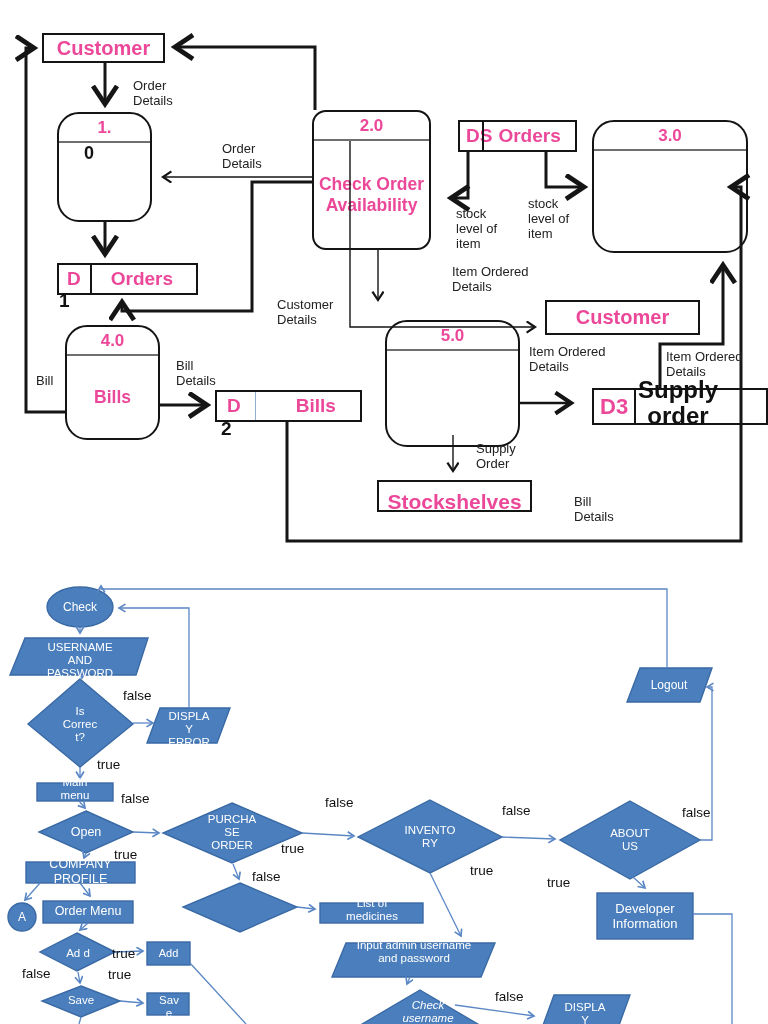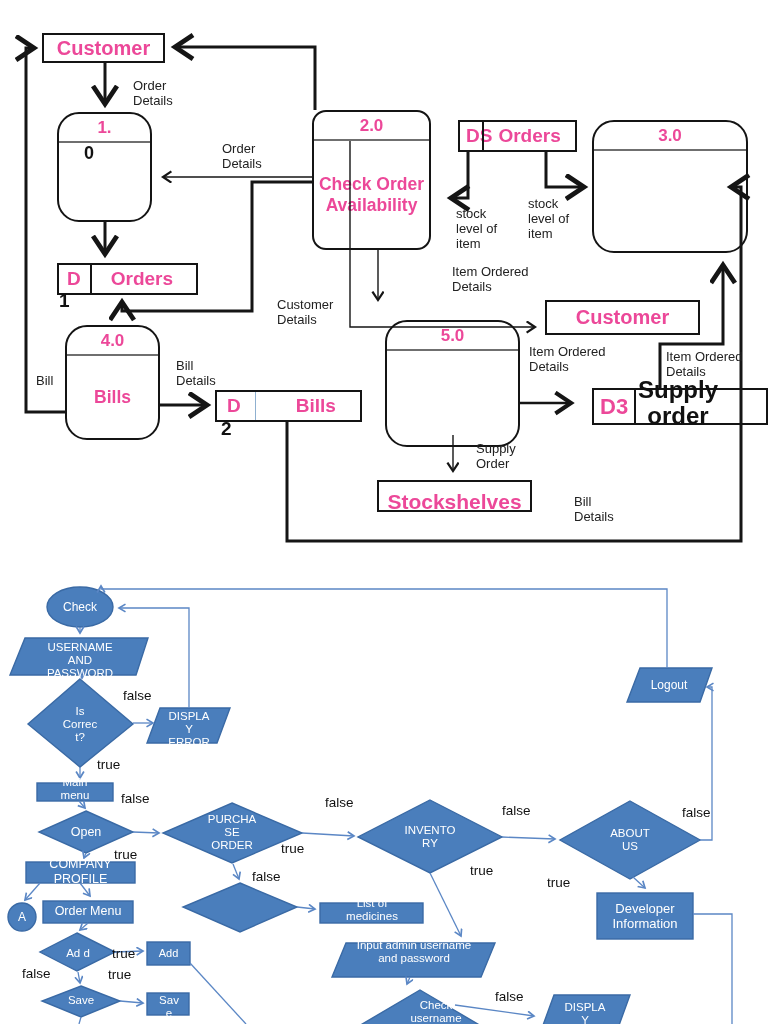--- a/index.html
+++ b/index.html
@@ -205,21 +205,21 @@
   <div class="fl-txt" style="left:5px;top:911px;width:34px;font-size:12px;">A</div>
   <div class="fl-txt" style="left:43px;top:905px;width:90px;font-size:12.5px;">Order Menu</div>
   <div class="fl-txt" style="left:66px;top:939px;width:24px;margin-top:8px;">Ad d</div>
   <div class="fl-txt" style="left:147px;top:947px;width:43px;font-size:11px;">Add</div>
   <div class="fl-txt" style="left:56px;top:994px;width:50px;">Save</div>
   <div class="fl-txt" style="left:156px;top:994px;width:26px;">Sav e</div>
   <div class="fl-txt" style="left:222px;top:940px;width:36px;">Orde r</div>
   <div class="fl-txt" style="left:330px;top:897px;width:84px;">List of medicines</div>
   <div class="fl-txt" style="left:398px;top:824px;width:64px;">INVENTO RY</div>
   <div class="fl-txt" style="left:356px;top:939px;width:116px;">Input admin username and password</div>
-  <div class="fl-txt" style="left:400px;top:999px;width:72px;">Check username</div>
+  <div class="fl-txt" style="left:392px;top:999px;width:72px;font-style:italic;">Check username</div>
   <div class="fl-txt" style="left:562px;top:1001px;width:46px;">DISPLA Y</div>
   <div class="fl-txt" style="left:606px;top:827px;width:48px;">ABOUT US</div>
   <div class="fl-txt" style="left:644px;top:679px;width:50px;font-size:12px;">Logout</div>
   <div class="fl-txt" style="left:600px;top:901px;width:90px;font-size:13px;line-height:15px;">Developer Information</div>
 
   <div class="edge" style="left:123px;top:688px;">false</div>
   <div class="edge" style="left:97px;top:757px;">true</div>
   <div class="edge" style="left:121px;top:791px;">false</div>
   <div class="edge" style="left:114px;top:847px;">true</div>
   <div class="edge" style="left:325px;top:795px;">false</div>

